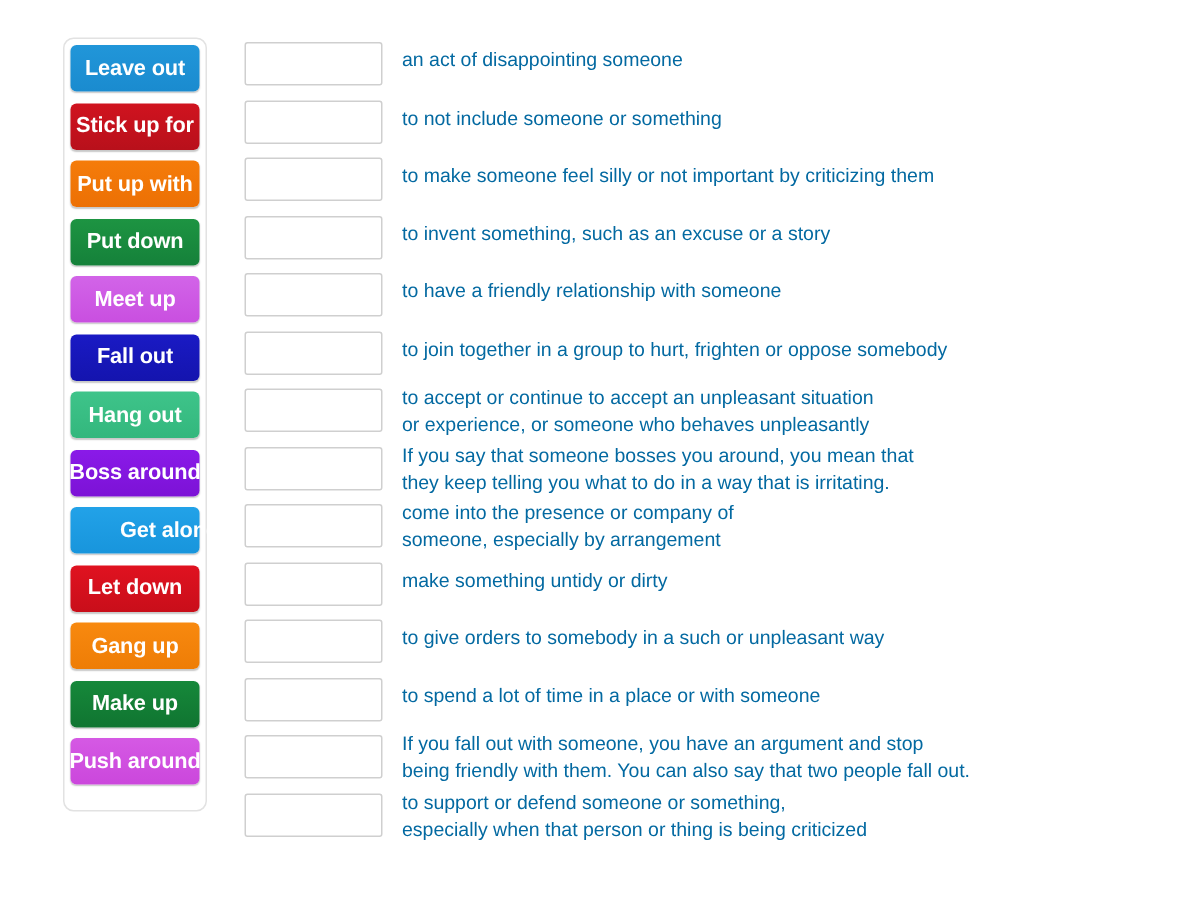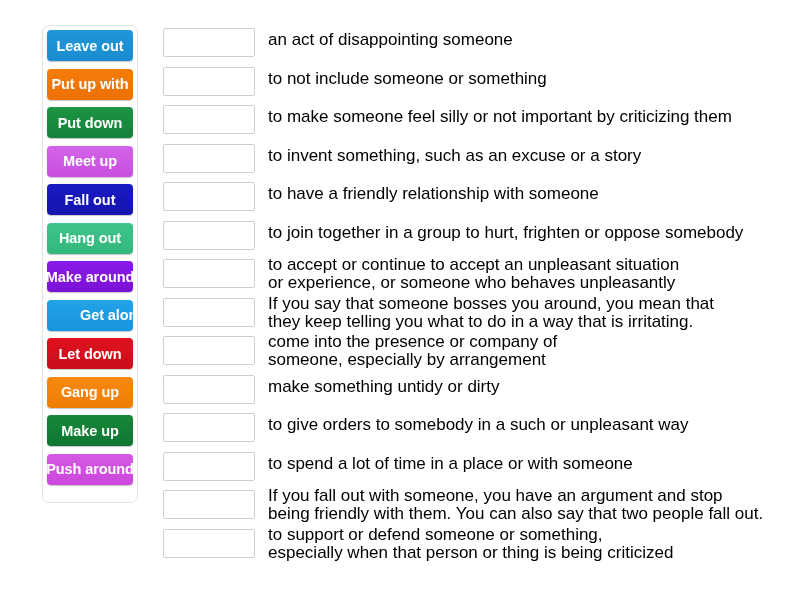--- a/index.html
+++ b/index.html
@@ -75,43 +75,44 @@
     flex: 0 0 92px;
     border: 1px solid #cfcfcf;
     background: #ffffff;
     border-radius: 2px;
     margin-top: 3px;
     box-sizing: border-box;
   }
 
   .definition {
     margin-left: 13px;
-    font-size: 17px;
+    font-size: 13px;
     line-height: 18px;
-    color: #000000;
+    color: #0369a1;
     padding-top: 0px;
     white-space: pre-line;
     flex: 1 1 auto;
   }
   .row.single .definition { padding-top: 6px; }
   .row.double .definition { padding-top: 0px; }
 </style>
 </head>
 <body>
 
 <div id="activity">
 
   <div class="tile-tray">
       <div class="tile" style="background: linear-gradient(rgb(33, 150, 217), rgb(26, 139, 207));">Leave out</div>
+      <div class="tile" style="background: linear-gradient(rgb(208, 19, 31), rgb(184, 16, 27));">Stick up for</div>
       <div class="tile" style="background: linear-gradient(rgb(245, 124, 10), rgb(236, 112, 4));">Put up with</div>
       <div class="tile" style="background: linear-gradient(rgb(29, 148, 66), rgb(21, 129, 58));">Put down</div>
       <div class="tile" style="background: linear-gradient(rgb(210, 100, 232), rgb(201, 79, 224));">Meet up</div>
       <div class="tile" style="background: linear-gradient(rgb(26, 26, 196), rgb(20, 20, 174));">Fall out</div>
       <div class="tile" style="background: linear-gradient(rgb(62, 196, 138), rgb(51, 183, 125));">Hang out</div>
-      <div class="tile" style="background: linear-gradient(rgb(138, 26, 232), rgb(124, 18, 214));">Make around</div>
+      <div class="tile" style="background: linear-gradient(rgb(138, 26, 232), rgb(124, 18, 214));">Boss around</div>
       <div class="tile" style="background: linear-gradient(rgb(34, 162, 232), rgb(24, 149, 220)); padding-left: 46px;">Get along</div>
       <div class="tile" style="background: linear-gradient(rgb(224, 18, 32), rgb(201, 14, 26));">Let down</div>
       <div class="tile" style="background: linear-gradient(rgb(248, 137, 15), rgb(238, 125, 6));">Gang up</div>
       <div class="tile" style="background: linear-gradient(rgb(22, 136, 58), rgb(16, 117, 49));">Make up</div>
       <div class="tile" style="background: linear-gradient(rgb(213, 89, 228), rgb(203, 71, 220));">Push around</div>
     </div>
 
   <div class="rows">
       <div class="row single">
         <div class="dropzone"></div>

